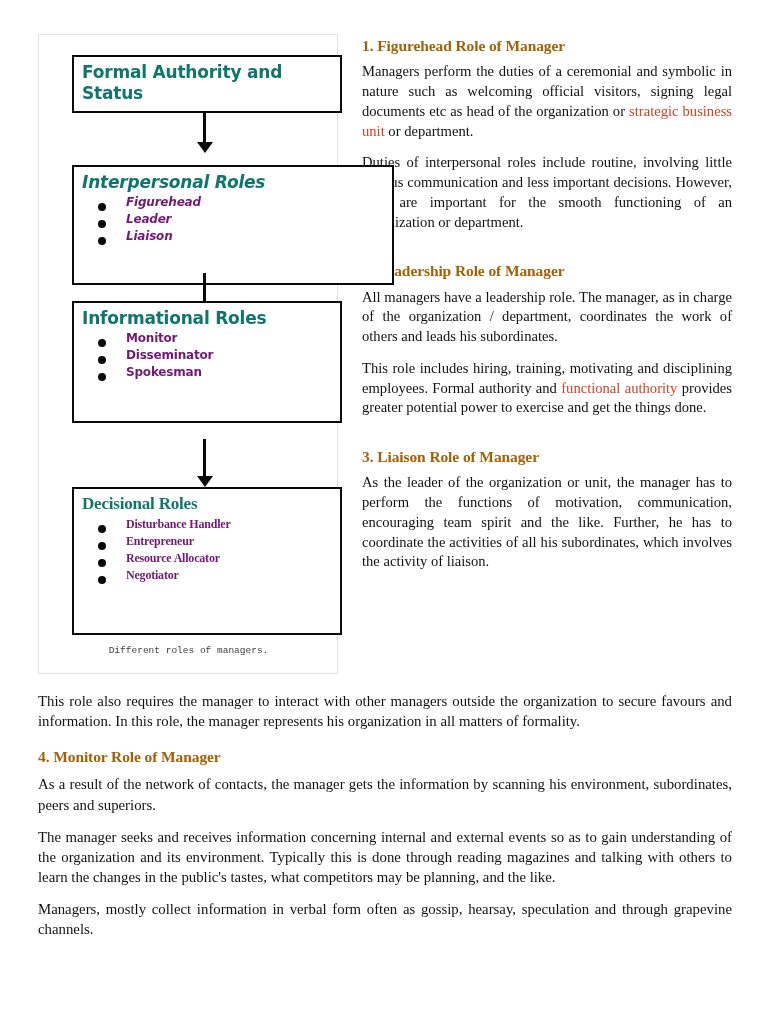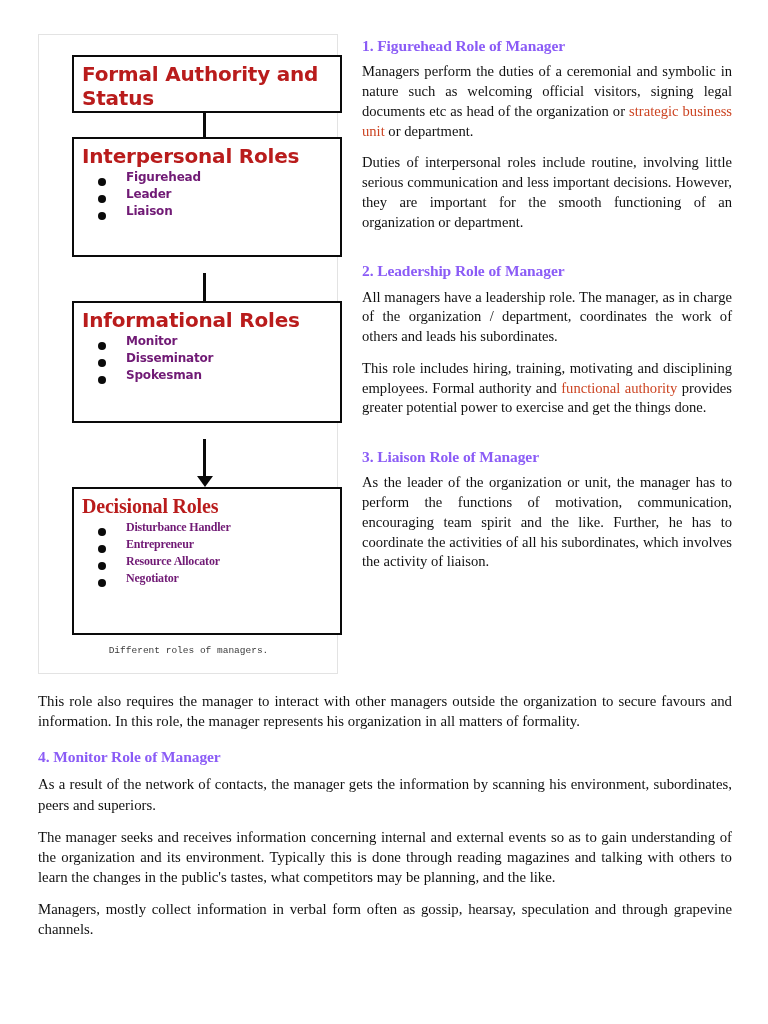--- a/index.html
+++ b/index.html
@@ -48,25 +48,25 @@
   .node {
     position: absolute;
     left: 23px;
     box-sizing: border-box;
     border: 2.5px solid #0a0a0a;
     background: #ffffff;
     padding: 5px 6px 8px 8px;
     font-family: "DejaVu Sans", "Liberation Sans", sans-serif;
   }
   .node-title {
-    font-size: 20px;
+    font-size: 17px;
     font-weight: 700;
     line-height: 1.22;
     letter-spacing: -0.2px;
-    color: #b91c1c;
+    color: #0f766e;
   }
   .node ul {
     margin: 1px 0 0 0;
     padding: 0 0 0 16px;
     list-style: none;
   }
   .node li {
     position: relative;
     font-size: 12px;
     font-weight: 700;
@@ -80,21 +80,21 @@
     position: absolute;
     left: 0;
     top: 9px;
     width: 8px;
     height: 8px;
     border-radius: 50%;
     background: #0a0a0a;
   }
 
   #node-formal   { top: 6px;   width: 270px; height: 58px; }
-  #node-inter    { top: 88px; width: 270px; height: 120px; }
+  #node-inter    { top: 116px; width: 322px; height: 120px; font-style: italic; }
   #node-info     { top: 252px; width: 270px; height: 122px; }
   #node-decision { top: 438px; width: 270px; height: 148px; font-family: Liberation Serif, serif; }
 
   .arrow {
     position: absolute;
     left: 154px;
     width: 3px;
     background: #0a0a0a;
   }
   .arrow::after {
@@ -124,21 +124,21 @@
   }
 
   
   .col-text {
     flex: 1;
     padding-top: 2px;
   }
   h2 {
     font-size: 15.5px;
     font-weight: 700;
-    color: #8b5cf6;
+    color: #a16207;
     margin: 0 0 7px 0;
     line-height: 1.24;
     letter-spacing: -0.1px;
   }
   h2.spaced { margin-top: 29px; }
   p {
     margin: 0 0 12px 0;
     font-size: 14.6px;
     line-height: 1.355;
     text-align: justify;

